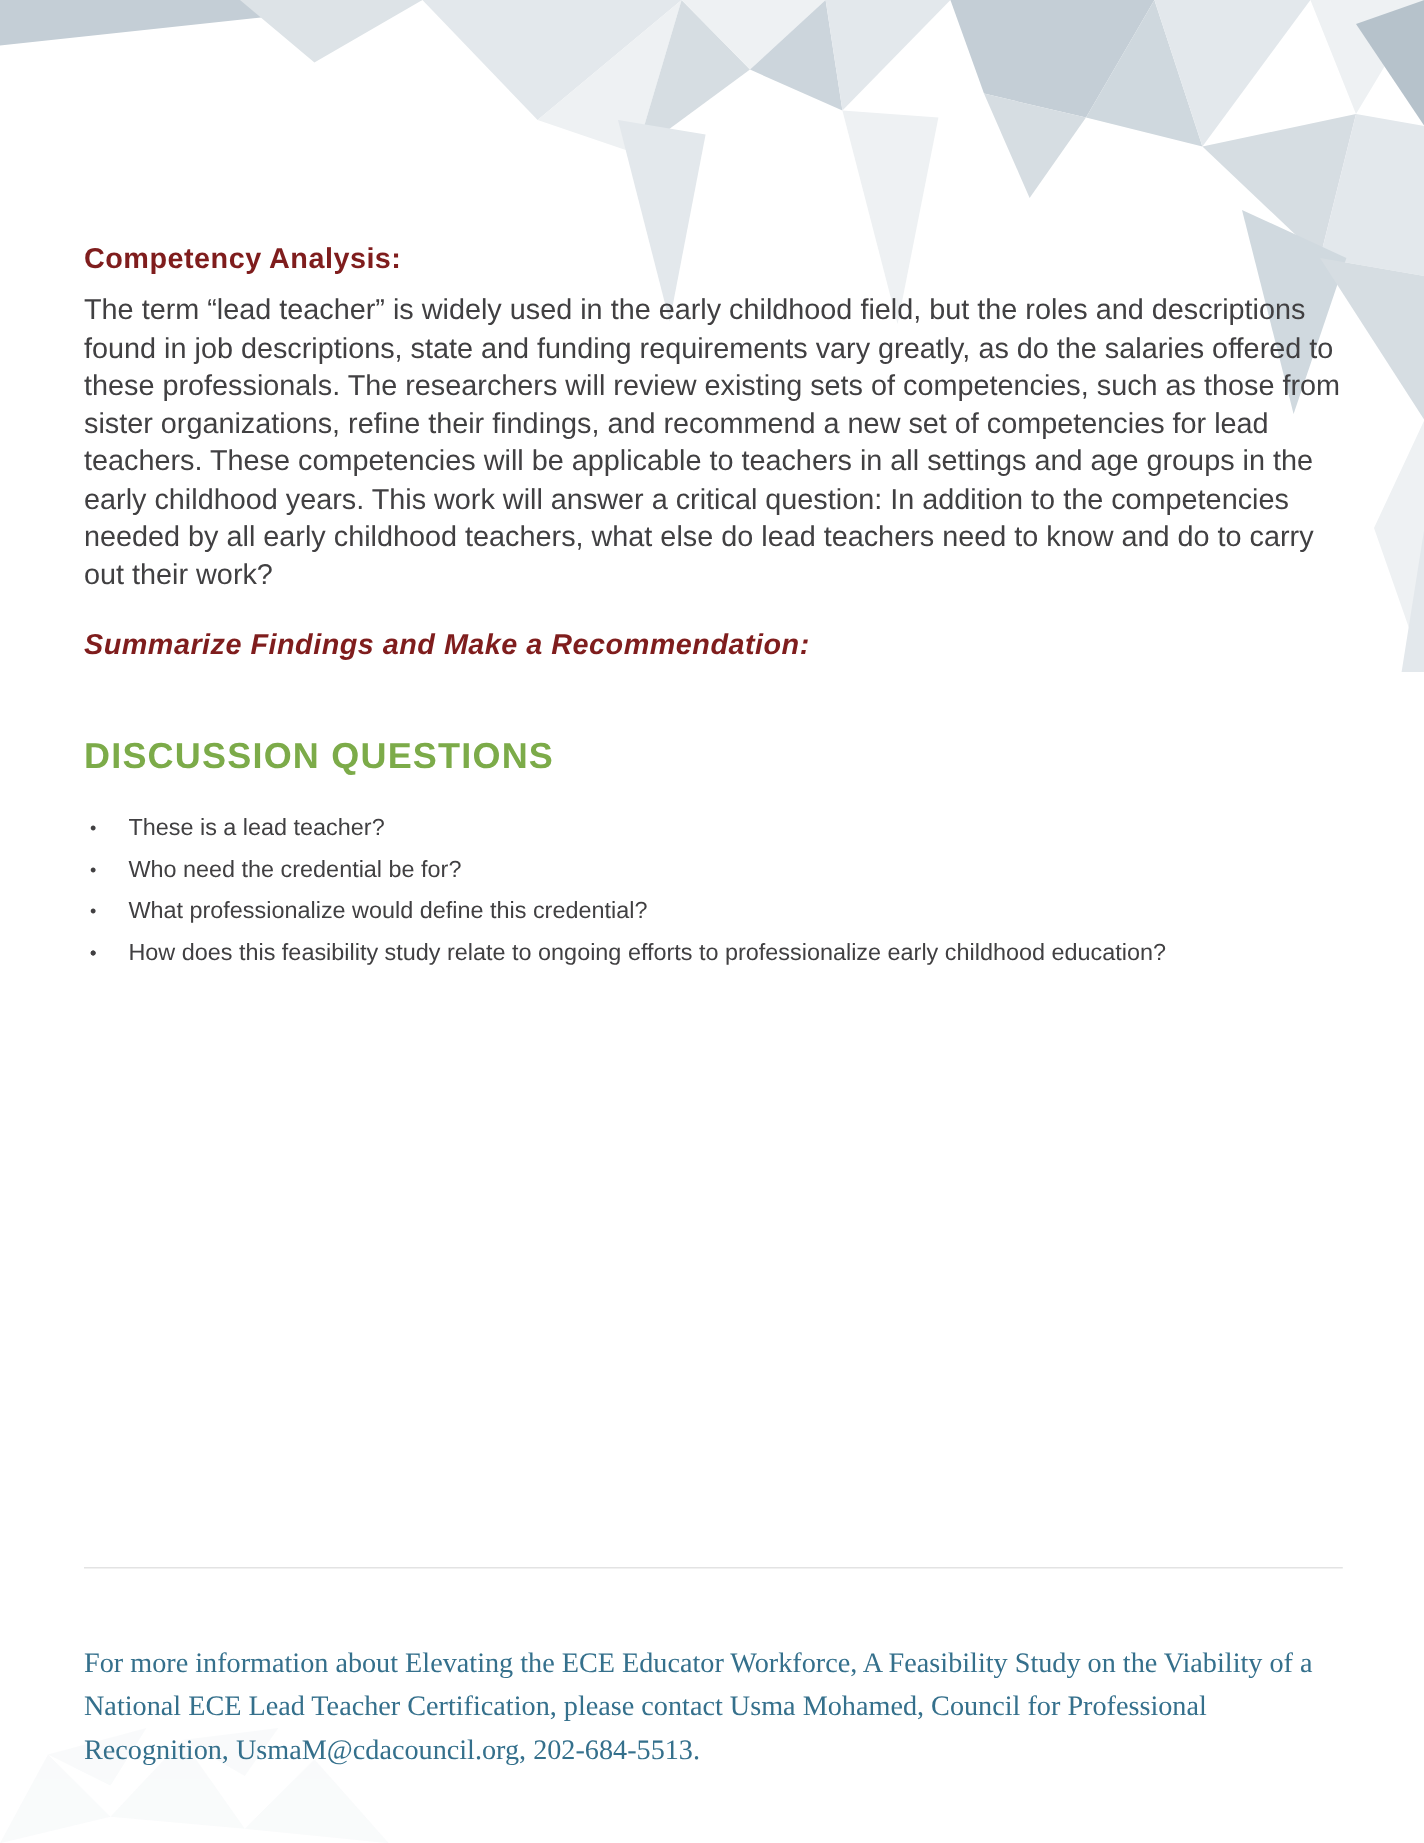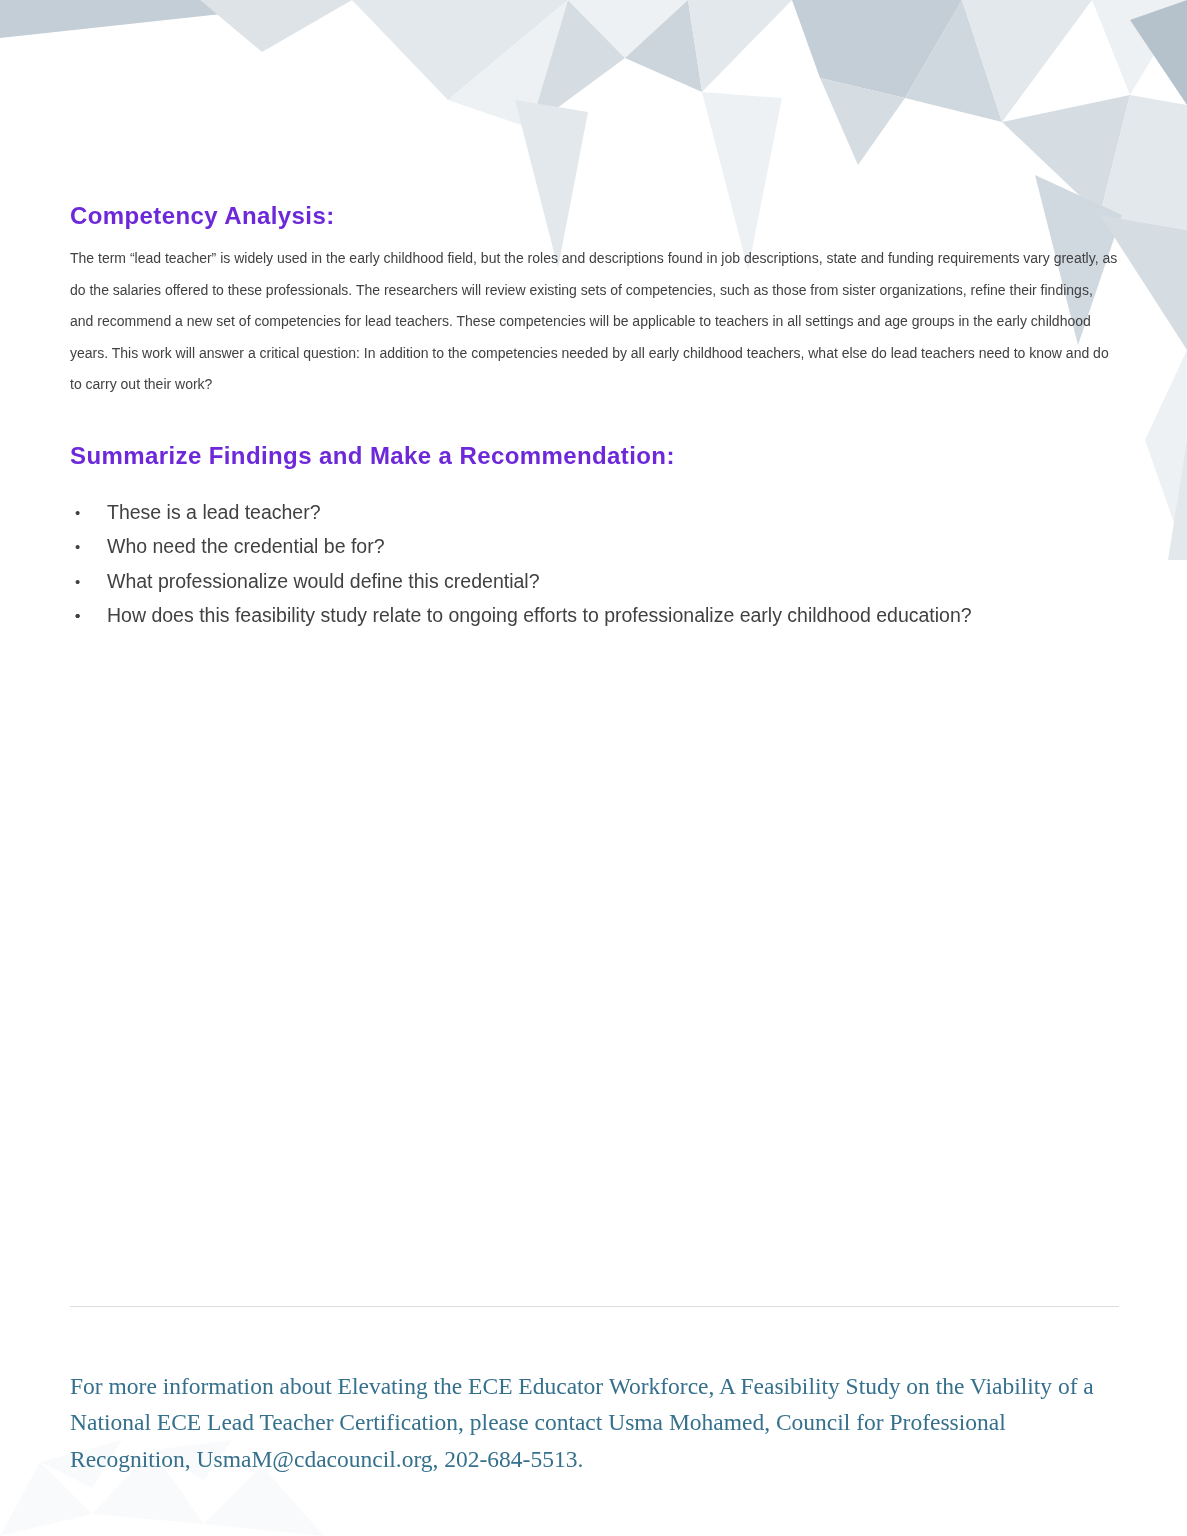--- a/index.html
+++ b/index.html
@@ -13,27 +13,27 @@
   .page{position:absolute;inset:0;background:#ffffff;}
   .header-art{position:absolute;top:0;left:0;width:1187px;height:560px;pointer-events:none;}
   .footer-art{position:absolute;left:0;bottom:0;width:340px;height:96px;pointer-events:none;opacity:.06;}
 
   .content{
     position:absolute;left:70px;top:201px;width:1049px;
     color:#414042;
   }
   .sub-heading{
     font-size:24px;line-height:30px;font-weight:bold;
-    color:#6d28d9;letter-spacing:.4px;margin:0;
+    color:#7f1d1d;letter-spacing:.4px;margin:0;
   }
   .body-text{
-    font-size:14px;line-height:31.5px;color:#414042;
+    font-size:24px;line-height:31.5px;color:#414042;
     margin:12px 0 0 0;
   }
-  .section-gap{margin-top:40px;}
+  .section-gap{margin-top:28px;font-style:italic;}
   .main-heading{
     font-size:30px;line-height:36px;font-weight:bold;
     color:#7cab49;letter-spacing:1px;margin:60px 0 0 0;
   }
   .intro{margin-top:22px;}
   ul.questions{
     list-style:none;margin:26px 0 0 0;padding:0;
   }
   ul.questions li{
     position:relative;padding-left:37px;
@@ -93,20 +93,21 @@
     <polygon points="152,10 232,0 204,40" fill="#9fb2bf"></polygon>
   </svg>
 
   <div class="content">
 
     <h2 class="sub-heading">Competency Analysis:</h2>
     <p class="body-text">The term “lead teacher” is widely used in the early childhood field, but the roles and descriptions found in job descriptions, state and funding requirements vary greatly, as do the salaries offered to these professionals. The researchers will review existing sets of competencies, such as those from sister organizations, refine their findings, and recommend a new set of competencies for lead teachers. These competencies will be applicable to teachers in all settings and age groups in the early childhood years. This work will answer a critical question: In addition to the competencies needed by all early childhood teachers, what else do lead teachers need to know and do to carry out their work?</p>
 
     <h2 class="sub-heading section-gap">Summarize Findings and Make a Recommendation:</h2>
 
+    <h1 class="main-heading">DISCUSSION QUESTIONS</h1>
 
     <ul class="questions">
       <li>
         <span class="bullet">•</span>
         <span>These is a lead teacher?</span>
       </li>
       <li>
         <span class="bullet">•</span>
         <span>Who need the credential be for?</span>
       </li>

